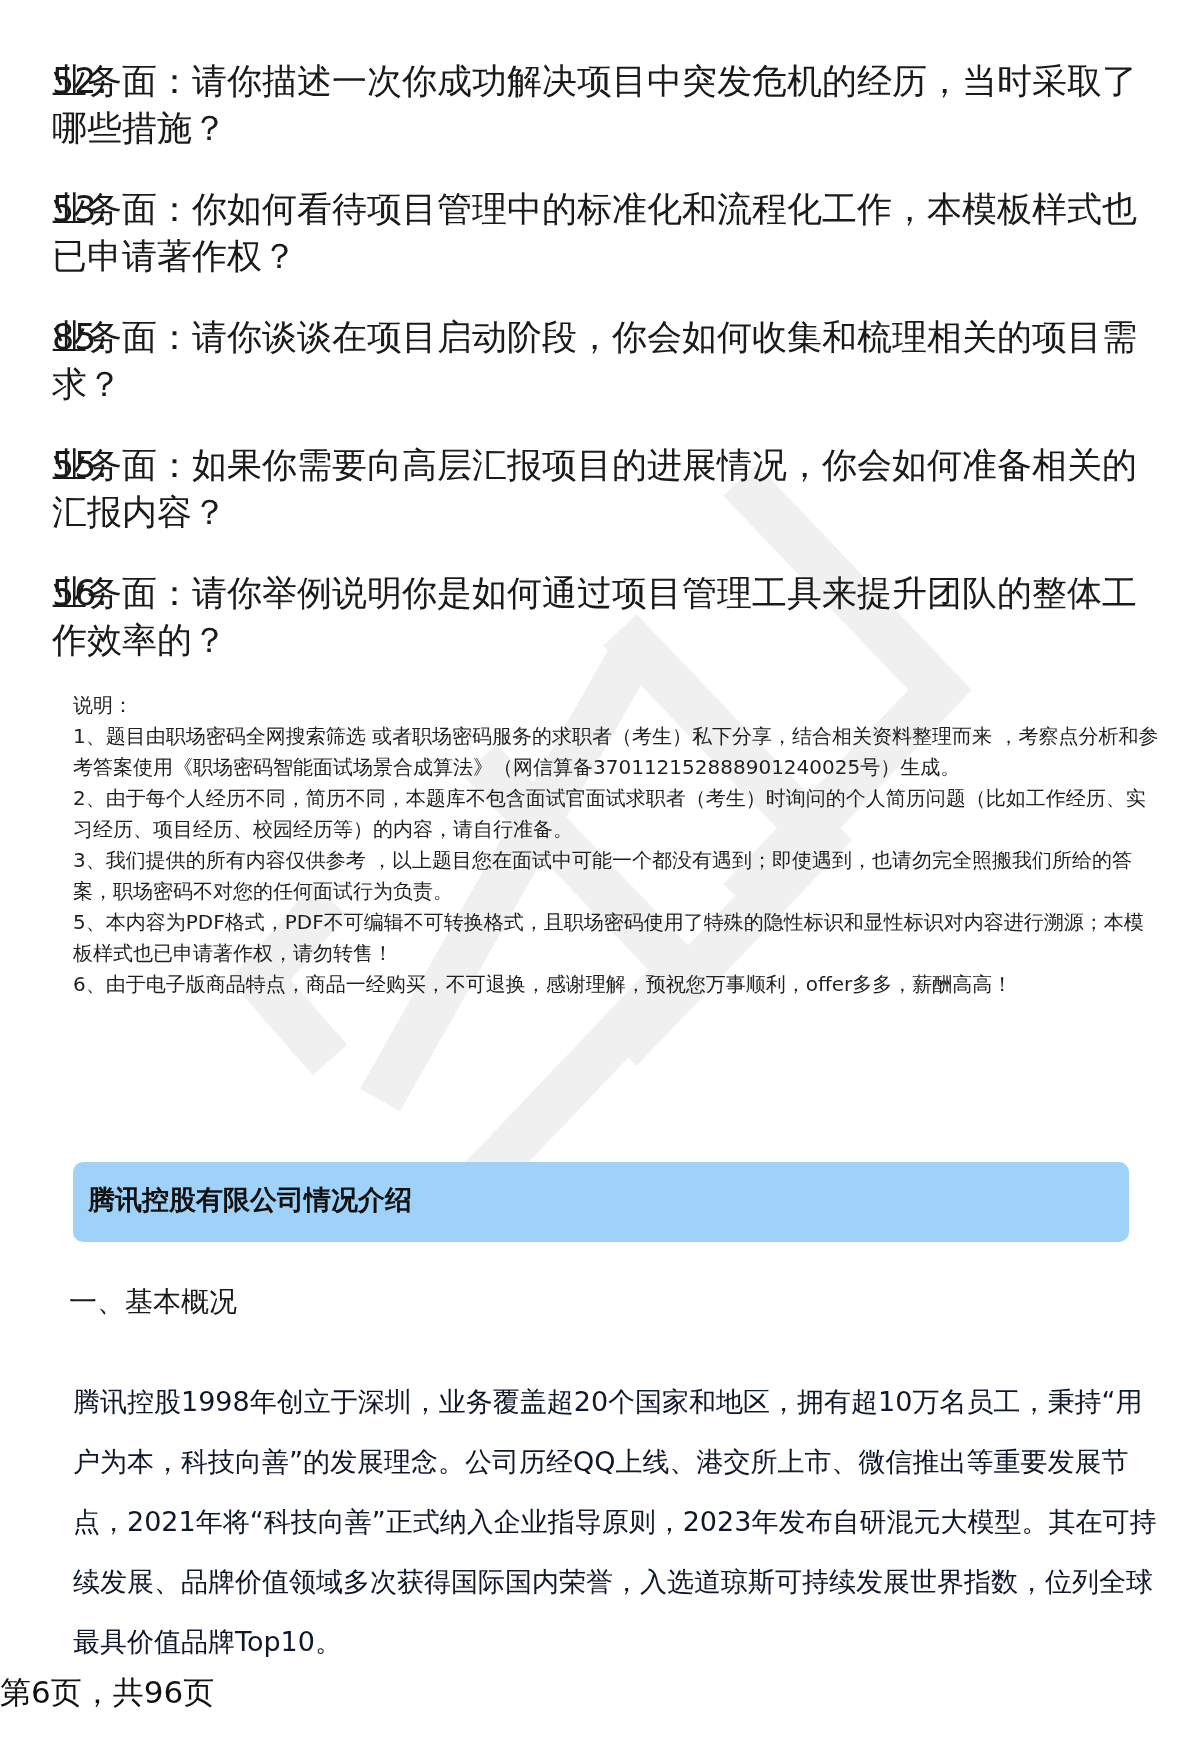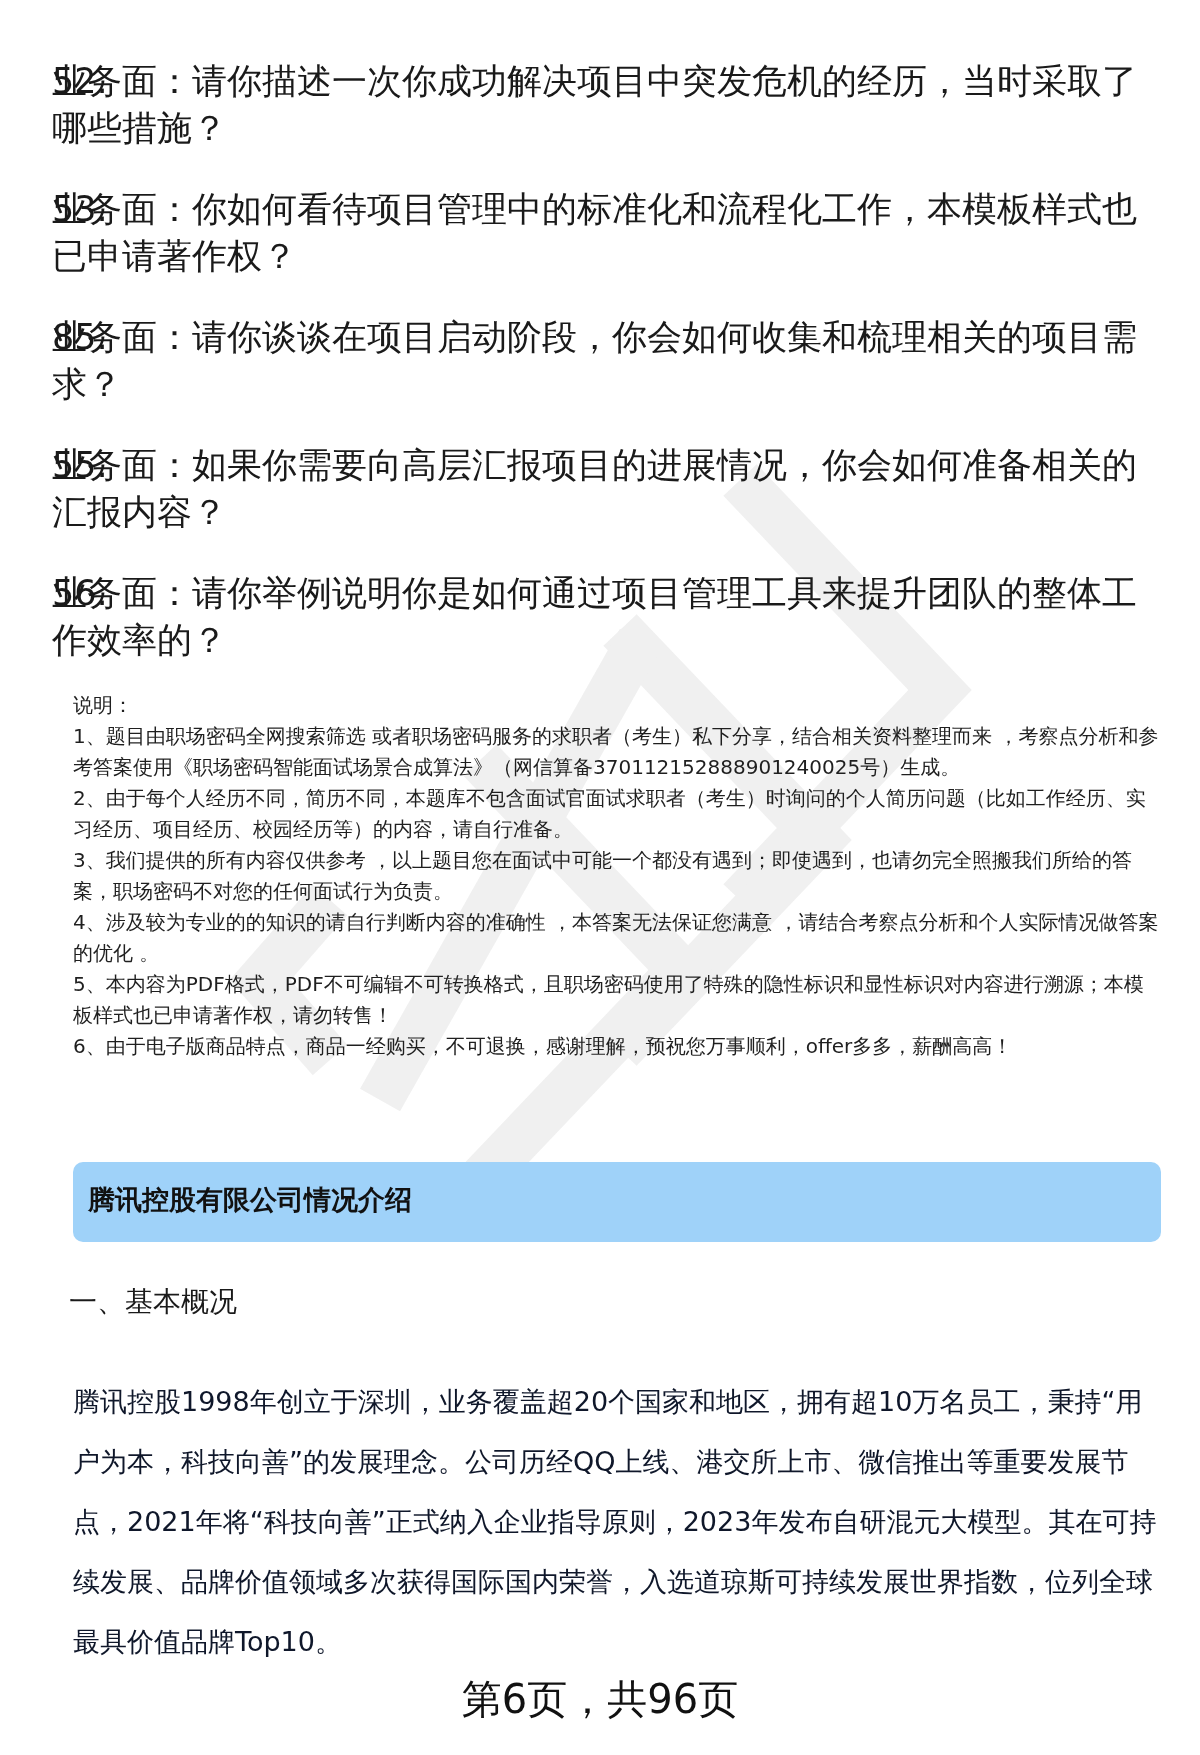--- a/index.html
+++ b/index.html
@@ -13,31 +13,31 @@
   }
   .content { position: relative; z-index: 1; }
   .questions { position: absolute; left: 52px; top: 58px; width: 1110px; }
   .q { position: relative; margin-bottom: 34px; font-size: 35px; line-height: 47px; }
   .q .num { position: absolute; left: 0; top: 0; width: 72px; }
   .q .body { }
   .notes { position: absolute; left: 73px; top: 690px; width: 1090px; font-size: 20px; line-height: 31px; color: #1f1f1f; }
   .notes p { margin: 0; }
   .banner {
     position: absolute; left: 73px; top: 1162px; width: 1056px; height: 80px;
-    background: #9fd2f9; border-radius: 10px; padding-left: 32px;
+    background: #9fd2f9; border-radius: 10px;
   }
   .banner span {
     position: absolute; left: 15px; top: 20px; font-size: 27px; font-weight: bold; color: #111;
   }
   .subhead { position: absolute; left: 69px; top: 1283px; font-size: 28px; color: #1a1a1a; }
   .para {
     position: absolute; left: 73px; top: 1372px; width: 1090px;
     font-size: 27px; line-height: 60px; color: #0f172a; margin: 0;
   }
-  .footer { position: absolute; left: 0; top: 1672px; width: 1200px; text-align: center; font-size: 40px; color: #111; }
+  .footer { position: absolute; left: 0; top: 1672px; width: 1200px; font-size: 31px; color: #111; }
 </style>
 </head>
 <body>
 
 <svg class="watermark" viewBox="0 0 860 760">
   <g fill="none" stroke="#efefef" stroke-width="46" stroke-linejoin="miter">
     <polyline points="560,20 760,230 560,440"></polyline>
     <polyline points="440,170 640,380 440,590"></polyline>
     <polyline points="300,300 500,510 300,720"></polyline>
     <polyline points="150,440 80,520 150,600"></polyline>
@@ -67,21 +67,20 @@
       <span class="num">56.</span>
       <div class="body">业务面：请你举例说明你是如何通过项目管理工具来提升团队的整体工作效率的？</div>
     </div>
   </div>
 
   <div class="notes">
     <p>说明：</p>
     <p>1、题目由职场密码全网搜索筛选 或者职场密码服务的求职者（考生）私下分享，结合相关资料整理而来 ，考察点分析和参考答案使用《职场密码智能面试场景合成算法》（网信算备370112152888901240025号）生成。</p>
     <p>2、由于每个人经历不同，简历不同，本题库不包含面试官面试求职者（考生）时询问的个人简历问题（比如工作经历、实习经历、项目经历、校园经历等）的内容，请自行准备。</p>
     <p>3、我们提供的所有内容仅供参考 ，以上题目您在面试中可能一个都没有遇到；即使遇到，也请勿完全照搬我们所给的答案，职场密码不对您的任何面试行为负责。</p>
-    <p>4、涉及较为专业的的知识的请自行判断内容的准确性 ，本答案无法保证您满意 ，请结合考察点分析和个人实际情况做答案的优化 。</p>
     <p>5、本内容为PDF格式，PDF不可编辑不可转换格式，且职场密码使用了特殊的隐性标识和显性标识对内容进行溯源；本模板样式也已申请著作权，请勿转售！</p>
     <p>6、由于电子版商品特点，商品一经购买，不可退换，感谢理解，预祝您万事顺利，offer多多，薪酬高高！</p>
   </div>
 
   <div class="banner">
     <span>腾讯控股有限公司情况介绍</span>
   </div>
 
   <div class="subhead">一、基本概况</div>
 

